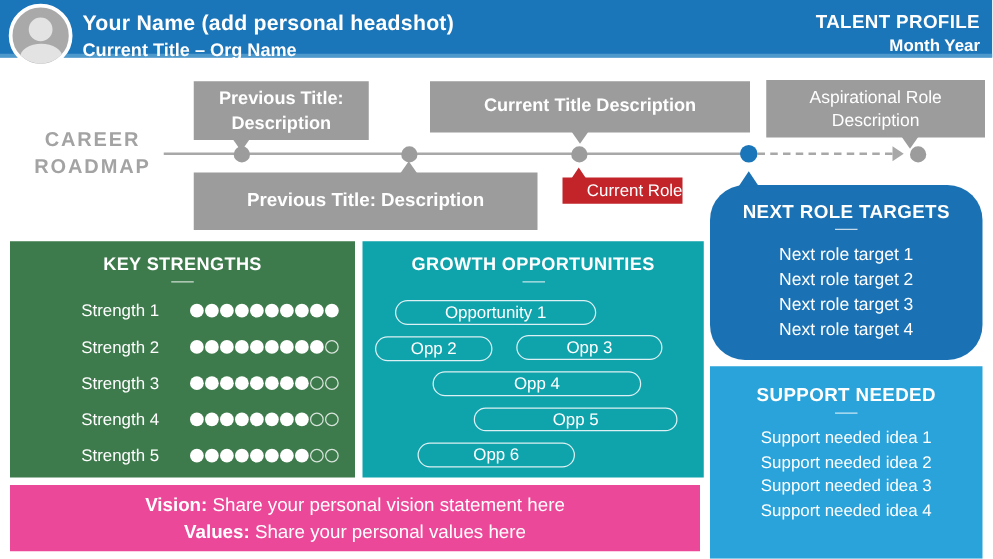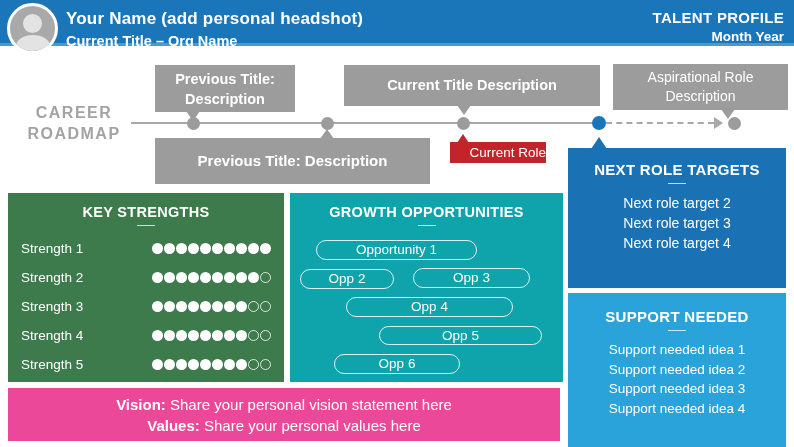--- a/index.html
+++ b/index.html
@@ -80,39 +80,39 @@
 
   
   .panel { position:absolute; color:#fff; }
   .panel-title { text-align:center; font-weight:700; letter-spacing:.3px; }
   .title-dash { width:18px; height:1px; background:rgba(255,255,255,.75); margin:5px auto 0; }
 
   .panel-strengths { left:8px; top:193px; width:276px; height:189px; background:#3e7b4c; }
   .panel-strengths .panel-title { font-size:14.5px; padding-top:11px; }
   .s-rows { padding:8px 13px 0 13px; }
   .s-row { display:flex; justify-content:space-between; align-items:center; height:29px; }
-  .s-label { font-size:13.5px; }
+  .s-label { font-size:13.5px;margin-left:44px; }
   .s-dots { display:flex; align-items:center; }
   .dot { width:11px; height:11px; border-radius:50%; background:#fff; margin-left:1px; }
   .dot.empty { background:transparent; border:1px solid rgba(255,255,255,.8); }
 
   .panel-opps { left:290px; top:193px; width:273px; height:189px; background:#0fa3ac; }
   .panel-opps .panel-title { font-size:14.5px; padding-top:11px; }
   .pill {
     position:absolute; border:1px solid rgba(255,255,255,.85); border-radius:11px;
     color:#fff; font-size:13.5px; text-align:center; line-height:18px;
   }
   .pill-0 { left:26px;  top:47px;  width:161px; height:20px; }
   .pill-1 { left:10px;  top:76px;  width:94px;  height:20px; }
   .pill-2 { left:123px; top:75px;  width:117px; height:20px; }
   .pill-3 { left:56px;  top:104px; width:167px; height:20px; }
   .pill-4 { left:89px;  top:133px; width:163px; height:19px; line-height:17px; }
   .pill-5 { left:44px;  top:161px; width:126px; height:20px;border-radius:10px; }
 
-  .panel-next { left:568px; top:148px; width:218px; height:140px; background:#1a72b5; }
+  .panel-next { left:568px; top:148px; width:218px; height:140px; background:#1a72b5;border-radius:28px; }
   .panel-next .ptr-up {
     position:absolute; top:-11px; left:23px; width:0; height:0;
     border-left:8px solid transparent; border-right:8px solid transparent; border-bottom:12px solid #1a72b5;
   }
   .panel-next .panel-title { font-size:15px; padding-top:13px; }
   .panel-list { margin-top:9px; text-align:center; font-size:14px; line-height:20px; }
 
   .panel-support { left:568px; top:293px; width:218px; height:188px; background:#2aa3da; }
   .panel-support .panel-title { font-size:15px; padding-top:15px; }
   .panel-support .panel-list { font-size:13.5px; line-height:19.5px; }
@@ -277,20 +277,21 @@
         <div class="pill pill-4">Opp 5</div>
         <div class="pill pill-5">Opp 6</div>
       </div>
   </div>
 
   <div class="panel panel-next">
     <div class="ptr-up"></div>
     <div class="panel-title">NEXT ROLE TARGETS</div>
     <div class="title-dash"></div>
     <div class="panel-list">
+        <div>Next role target 1</div>
         <div>Next role target 2</div>
         <div>Next role target 3</div>
         <div>Next role target 4</div>
       </div>
   </div>
 
   <div class="panel panel-support">
     <div class="panel-title">SUPPORT NEEDED</div>
     <div class="title-dash"></div>
     <div class="panel-list">

